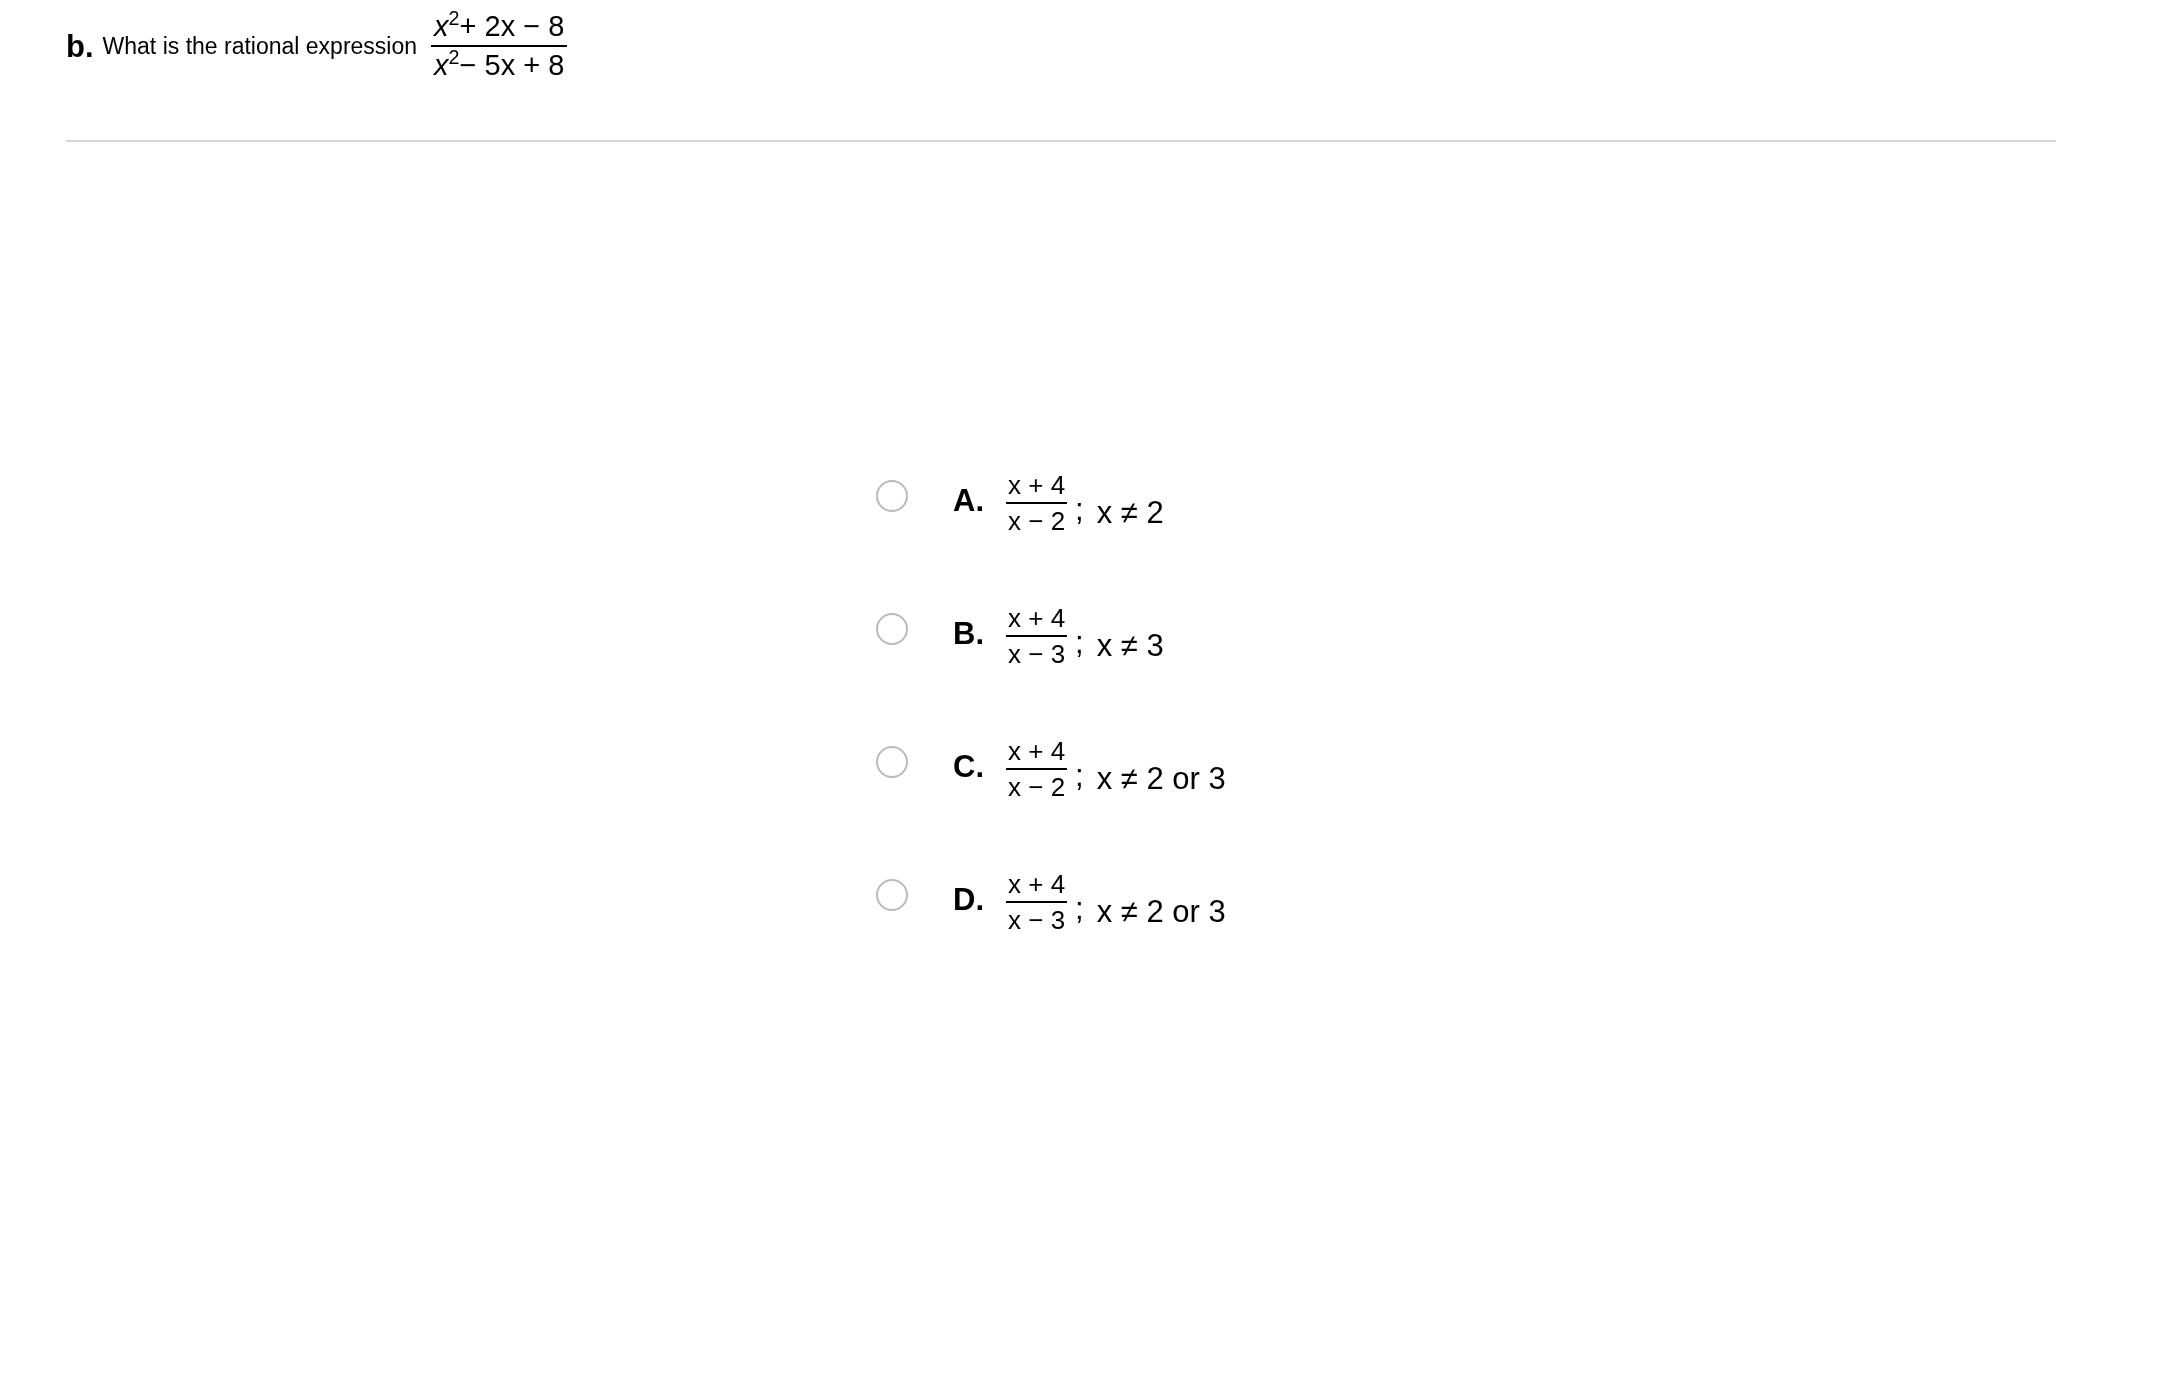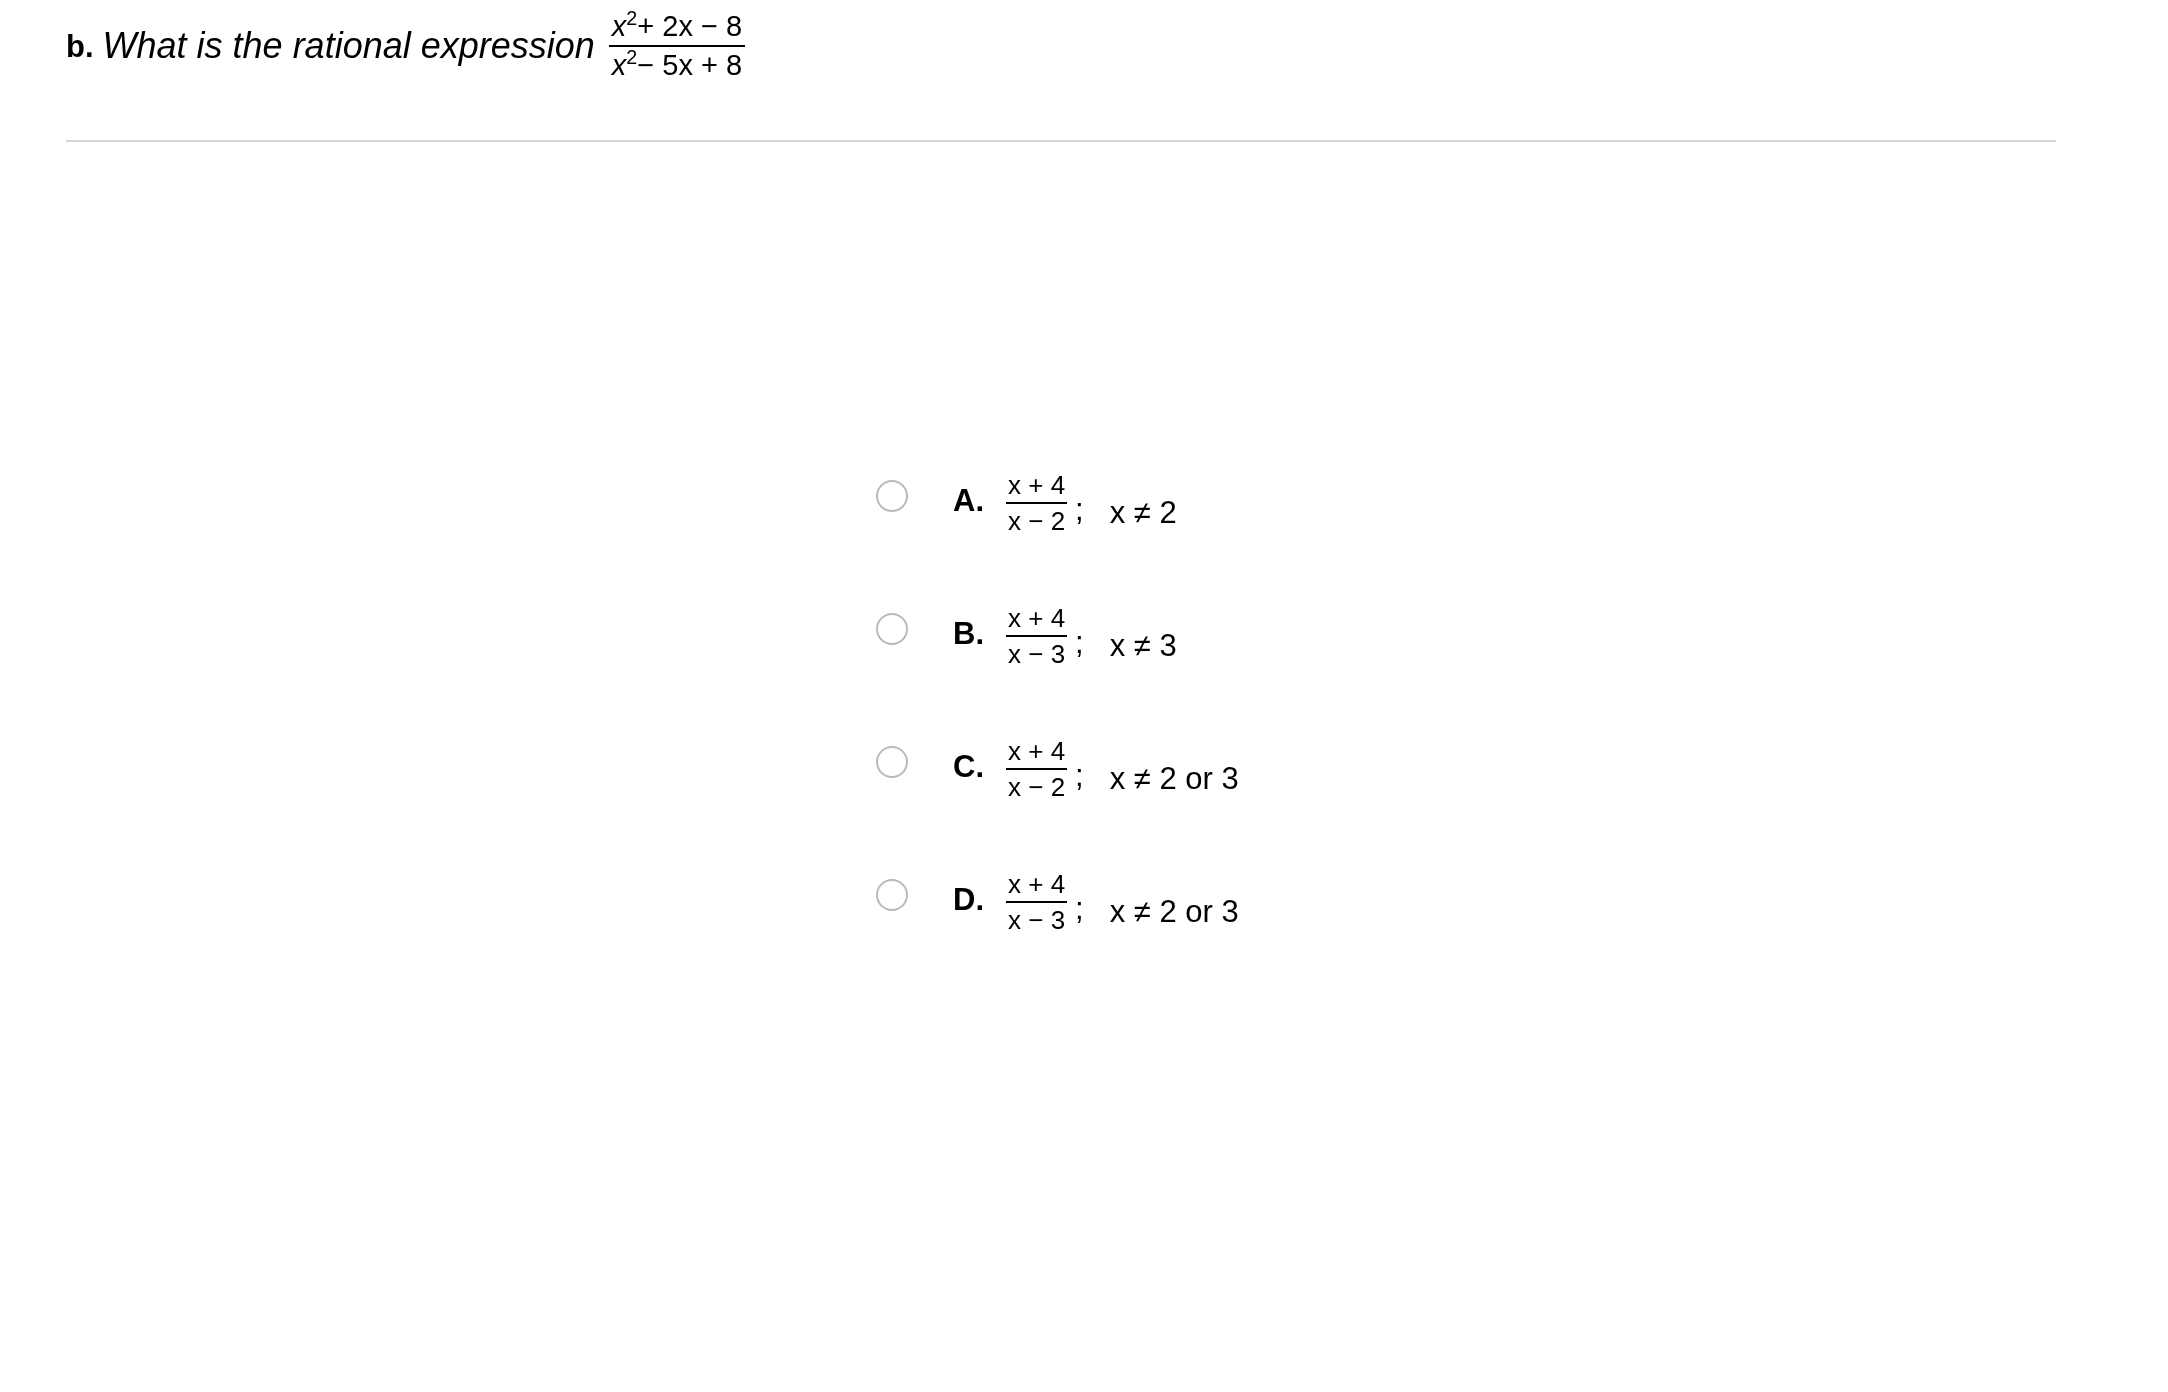--- a/index.html
+++ b/index.html
@@ -25,23 +25,22 @@
     align-items: center;
     white-space: nowrap;
   }
   .q-label {
     font-weight: bold;
     font-size: 31px;
     line-height: 1;
     margin-right: 9px;
   }
   .q-text {
-    font-size: 36px;
-    line-height: 1;
-    font-style: italic;
+    font-size: 23px;
+    line-height: 1;
   }
   .q-text-pre { margin-right: 14px; }
   .q-text-post { margin-left: 15px; }
 
   
   .frac {
     display: inline-flex;
     flex-direction: column;
     align-items: center;
     vertical-align: middle;
@@ -120,21 +119,21 @@
     margin-left: 22px;
     margin-top: 2px;
     white-space: nowrap;
     gap: 8px;
   }
   .frac-opt { font-size: 26px; }
   .frac-opt .num, .frac-opt .den { padding: 0 2px; }
   .opt-restriction {
     font-size: 31px;
     line-height: 1;
-    margin-left: 18px;
+    margin-left: 5px;
     align-self: center;
     position: relative;
     top: 9px;
   }
   .semi {
     font-size: 31px;
     align-self: flex-end;
     position: relative;
     top: -6px;
   }

